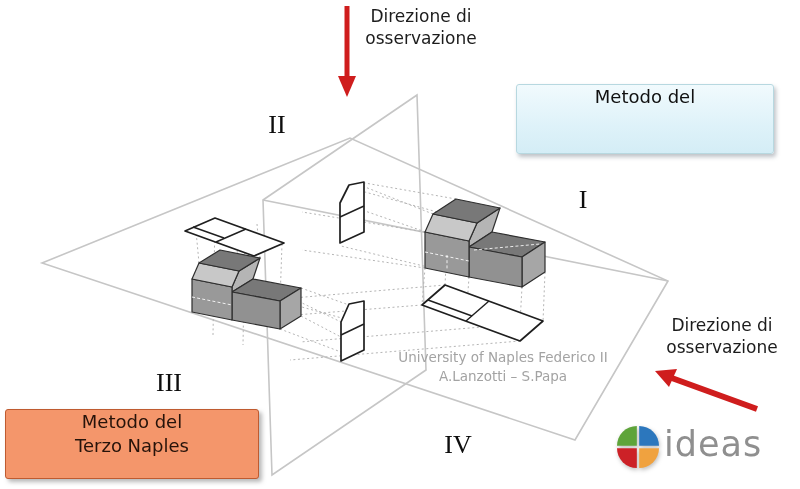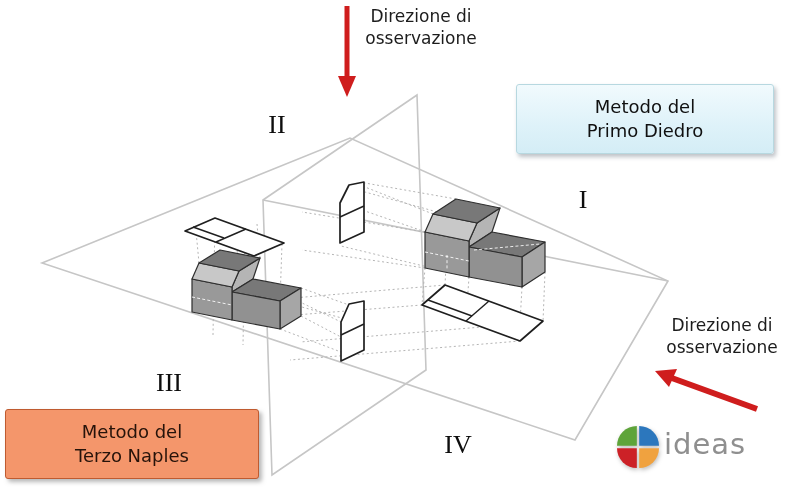--- a/index.html
+++ b/index.html
@@ -6,27 +6,27 @@
   .stage{position:relative;width:800px;height:489px;background:#ffffff;overflow:hidden;
          font-family:"DejaVu Sans","Liberation Sans",sans-serif;}
   .stage svg.diagram{position:absolute;left:0;top:0;}
   .abs{position:absolute;}
   .ctr{transform:translateX(-50%);text-align:center;}
   .obs-label{font-size:17px;line-height:22px;color:#1c1c1c;white-space:nowrap;}
   .quad{font-family:"Liberation Serif","DejaVu Serif",serif;font-size:26px;color:#0d0d0d;
         line-height:30px;white-space:nowrap;}
   .watermark{font-size:13.5px;line-height:19px;color:#a3a3a3;white-space:nowrap;}
   .method-box{width:256px;height:68px;border-radius:3px;display:flex;flex-direction:column;
-        justify-content:center;text-align:center;font-size:18px;line-height:24px;}
+        text-align:center;font-size:18px;line-height:24px;}
   .box-primo{background:linear-gradient(180deg,#f1fafd 0%,#def2f9 60%,#d4edf6 100%);
         border:1px solid #b7d8e0;color:#101010;box-shadow:2px 3px 4px rgba(110,120,130,.45);}
   .box-terzo{background:#f4966b;border:1px solid #bf5b30;color:#26130a;
         box-shadow:3px 3px 4px rgba(125,125,125,.55);}
   .logo-mark{filter:drop-shadow(1px 2px 2px rgba(0,0,0,.25));}
-  .logo-text{font-size:29px;letter-spacing:1px;color:#8f8f8f;line-height:46px;white-space:nowrap;}
+  .logo-text{font-size:35px;letter-spacing:1px;color:#8f8f8f;line-height:46px;white-space:nowrap;}
   
   .plane{fill:none;stroke:#c6c6c6;stroke-width:1.6px;}
   .dot{stroke:#b5b5b5;stroke-width:1;stroke-dasharray:2,2.6;fill:none;}
   .view{fill:#ffffff;stroke:#1f1f1f;stroke-width:1.7px;stroke-linejoin:round;}
   .viewline{fill:none;stroke:#1f1f1f;stroke-width:1.4px;}
   .face{stroke:#2e2e2e;stroke-width:1.2px;stroke-linejoin:round;}
   .wdash{stroke:#ffffff;stroke-width:1;stroke-dasharray:3,2.2;fill:none;opacity:.85;}
   .arrow{stroke:#cf1d1d;fill:none;}
   .arrowhead{fill:#cf1d1d;stroke:none;}
 </style>
@@ -140,24 +140,27 @@
   <div class="abs ctr obs-label" style="left:722px;top:314px;">
     <div>Direzione di</div>
     <div>osservazione</div>
   </div>
 
   <div class="abs ctr quad" style="left:277px;top:110px;">II</div>
   <div class="abs ctr quad" style="left:583px;top:185px;">I</div>
   <div class="abs ctr quad" style="left:169px;top:368px;">III</div>
   <div class="abs ctr quad" style="left:458px;top:430px;">IV</div>
 
+  <div class="abs ctr watermark" style="left:503px;top:348px;">
+    <div>University of Naples Federico II</div>
+    <div>A.Lanzotti – S.Papa</div>
+  </div>
 
   <div class="abs method-box box-primo" style="left:516px;top:84px;">
     <div>Metodo del</div>
-    <div>Primo Diedro</div>
   </div>
 
   <div class="abs method-box box-terzo" style="left:5px;top:409px;width:252px;">
     <div>Metodo del</div>
     <div>Terzo Naples</div>
   </div>
 
   <div class="abs" style="left:614px;top:423px;width:48px;height:48px;">
     <svg class="logo-mark" width="48" height="48" viewBox="0 0 48 48">
       <path d="M22.8,22.8 L22.8,3 A19.8,19.8 0 0 0 3,22.8 Z" fill="#5ea43a"></path>

